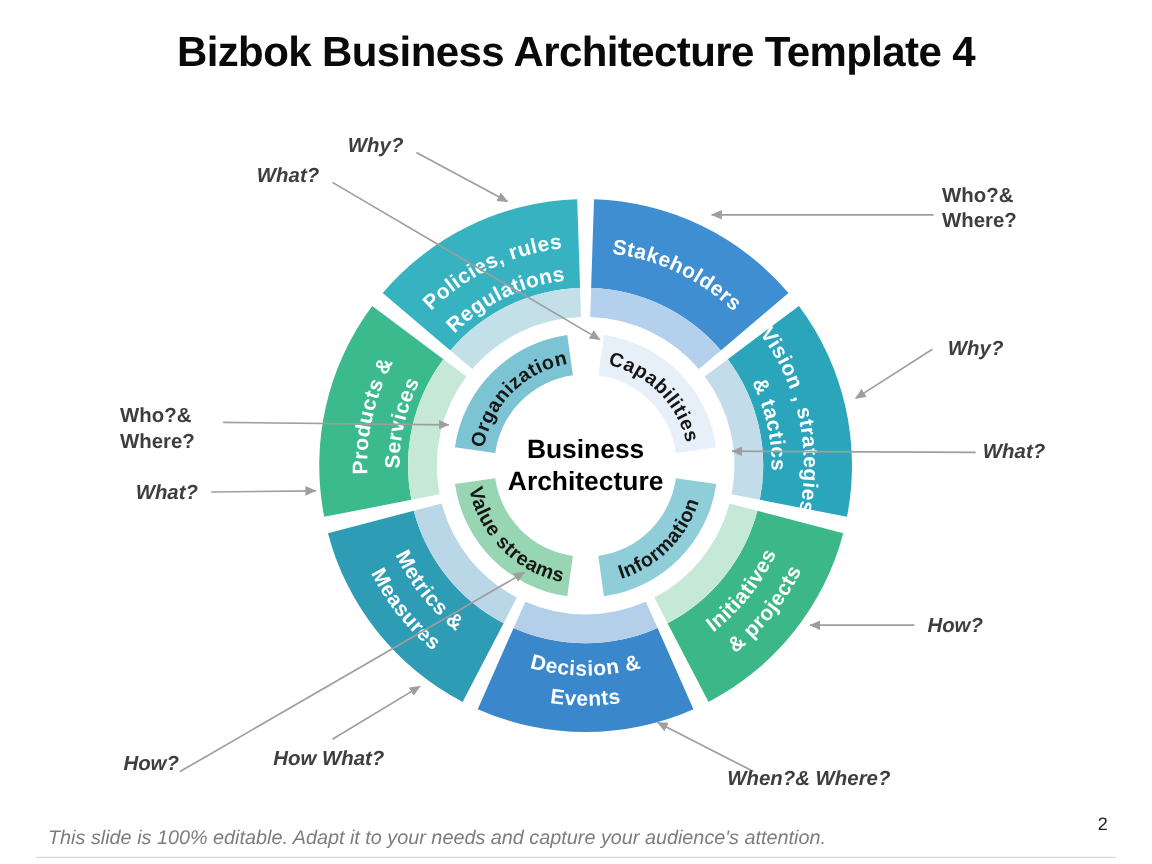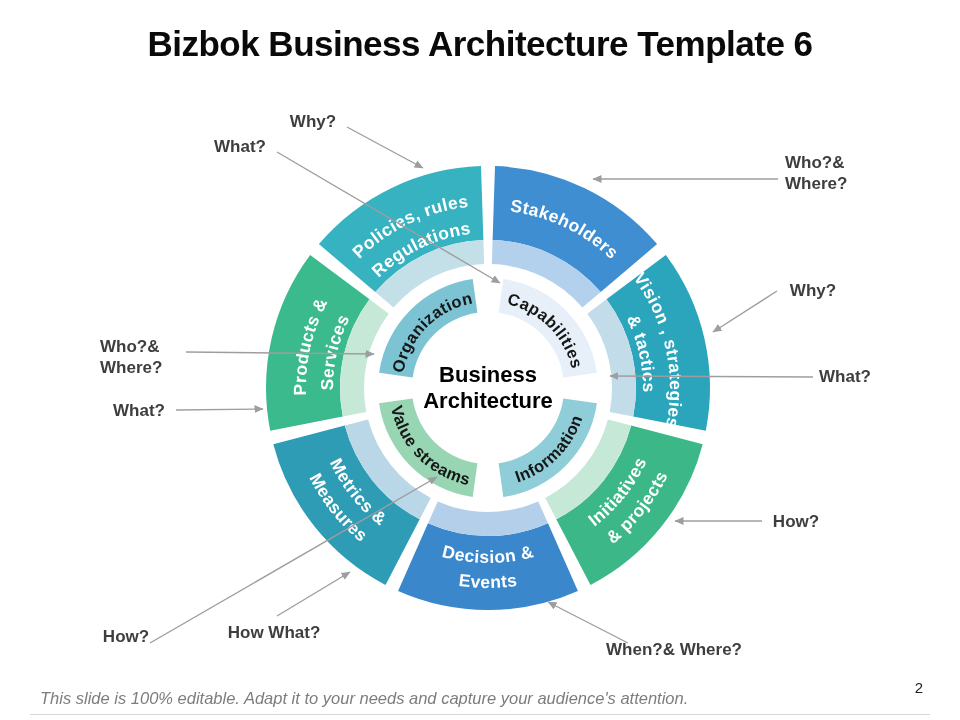--- a/index.html
+++ b/index.html
@@ -15,41 +15,41 @@
   .diagram-svg{position:absolute;left:0;top:0;}
   .outer-label{fill:var(--outer-label-text,#fff);font-size:17.5px;font-weight:bold;letter-spacing:.4px;text-anchor:middle;}
   .inner-label{fill:var(--inner-label-text,#161616);font-size:16.5px;font-weight:bold;letter-spacing:.4px;text-anchor:middle;}
   .center-label{fill:var(--center-text,#000);font-size:22px;font-weight:bold;text-anchor:middle;}
   .arrow{stroke:var(--arrow,#9e9e9e);stroke-width:1.4;fill:none;}
   .arrow-head-fill{fill:var(--arrow,#9e9e9e);}
   .annotation{
     position:absolute;font-size:17px;font-weight:bold;line-height:21px;
     color:var(--annotation-text,#3e3e3e);white-space:nowrap;
   }
-  .annotation.centered{transform:translate(-50%,-50%);text-align:center;}
+  .annotation.centered{transform:translate(-50%,-50%);text-align:center;font-style:italic;}
   .annotation div{pointer-events:none;}
   .footer{
     position:absolute;left:12px;top:689px;width:932px;text-align:left;
     font-style:italic;font-size:16.5px;color:var(--footer-text,#7d7d7d);padding-left:28px;
   }
   .page-number{
     position:absolute;left:904px;top:679px;width:30px;text-align:center;
     font-size:15px;color:#222;
   }
   .bottom-rule{
     position:absolute;left:30px;top:714px;width:900px;height:1px;
     background:var(--bottom-rule,#d2d8d9);
   }
 </style>
 </head>
 <body>
 
 <div class="slide">
 
-  <div class="title">Bizbok Business Architecture Template 6</div>
+  <div class="title">Bizbok Business Architecture Template 4</div>
 
   <svg class="diagram-svg" width="960" height="720" viewBox="0 0 960 720">
     <defs>
       <marker id="arrow-head" markerWidth="11" markerHeight="9" refX="8.5" refY="4" orient="auto" markerUnits="userSpaceOnUse">
         <path class="arrow-head-fill" d="M0,0 L9,4 L0,8 Z"></path>
       </marker>
       <path id="tp-policies-1" d="M338.9,283.6 A182,182 0 0 1 500.7,206.4" fill="none"></path>
       <path id="tp-policies-2" d="M361.0,299.1 A155,155 0 0 1 498.8,233.4" fill="none"></path>
       <path id="tp-stakeholders-1" d="M475.6,210.4 A178,178 0 0 1 633.8,285.9" fill="none"></path>
       <path id="tp-vision-1" d="M623.2,266.2 A182,182 0 0 1 662.0,441.2" fill="none"></path>

